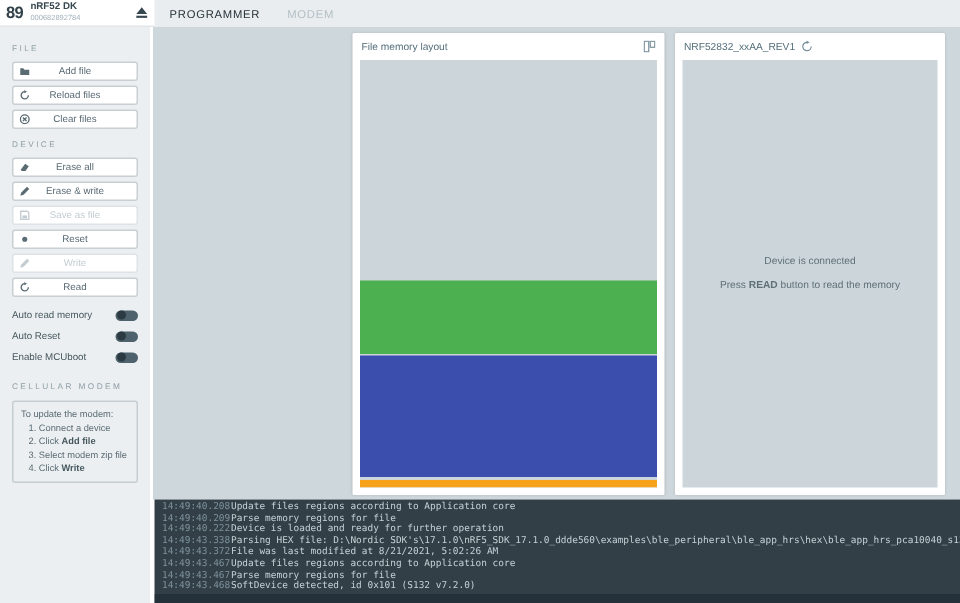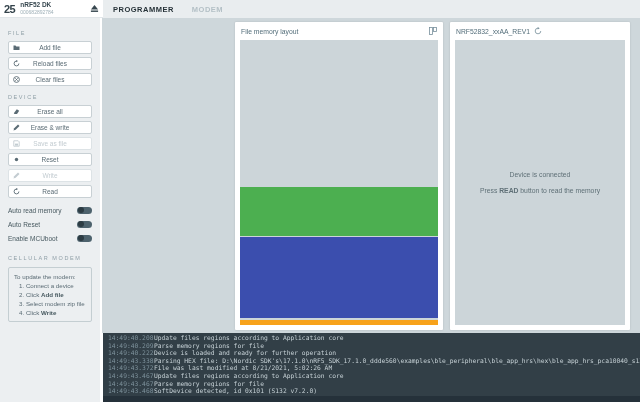--- a/index.html
+++ b/index.html
@@ -10,21 +10,21 @@
   
   #topbar { position:absolute; left:0; top:0; width:640px; height:18px; background:#e9edef; }
   #device-selector { position:absolute; left:0; top:0; width:103px; height:18px; background:#ffffff;
                      border-bottom:1px solid #e1e6e9; display:flex; align-items:center; padding:0 4px; cursor:pointer; }
   .logo { font-weight:bold; font-size:11px; color:#33424a; letter-spacing:-0.5px; margin-right:5px; }
   .devinfo { display:flex; flex-direction:column; line-height:1; flex:1; }
   .devname { font-size:6.5px; font-weight:bold; color:#37474f; }
   .devserial { font-size:5px; color:#9fb0b8; margin-top:1px; }
   .eject-icon { width:9px; height:9px; color:#37474f; }
   #tabs { position:absolute; left:113px; top:0; height:18px; display:flex; align-items:center; gap:18px; }
-  .tab { font-size:7.5px; font-weight:bold; letter-spacing:0.5px; cursor:pointer; }
+  .tab { font-size:7.5px; font-weight:normal; letter-spacing:0.5px; cursor:pointer; }
   .tab.active { color:#263238; }
   .tab.inactive { color:#b4c0c6; }
 
   
   #sidebar { position:absolute; left:0; top:18px; width:100px; height:384px; background:#eceff1; padding:8px 8px 0 8px; }
   .section-label { font-size:5.5px; letter-spacing:1.6px; color:#90a0a8; margin:4px 0 5px 0; }
   .sbtn { display:flex; align-items:center; width:84px; height:13px; background:#ffffff;
           border:1px solid #c8d0d4; border-radius:2px; margin-bottom:3px; padding:0 4px;
           font-family:"Liberation Sans", sans-serif; font-size:6.5px; color:#5a6b74; cursor:pointer; position:relative; }
   .sbtn .bicon { width:7px; height:7px; color:#5a6b74; flex:none; }
@@ -69,21 +69,21 @@
   .log-msg { color:#c6d1d6; }
   #log-footer { position:absolute; left:0; bottom:0; width:100%; height:6px; background:#25313a; }
 </style>
 </head>
 <body>
 
 <div id="app">
 
   <div id="topbar">
     <div id="device-selector">
-      <span class="logo">25</span>
+      <span class="logo">89</span>
       <span class="devinfo">
         <span class="devname">nRF52 DK</span>
         <span class="devserial">000682892784</span>
       </span>
       <svg class="eject-icon" viewBox="0 0 10 10">
         <path d="M5 1 L9 6 H1 Z" fill="currentColor"></path>
           <rect x="1" y="7.2" width="8" height="1.6" fill="currentColor"></rect>
       </svg>
     </div>
     <div id="tabs">

